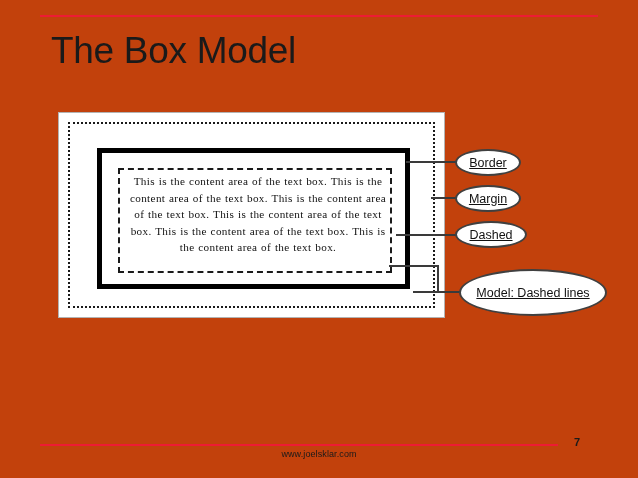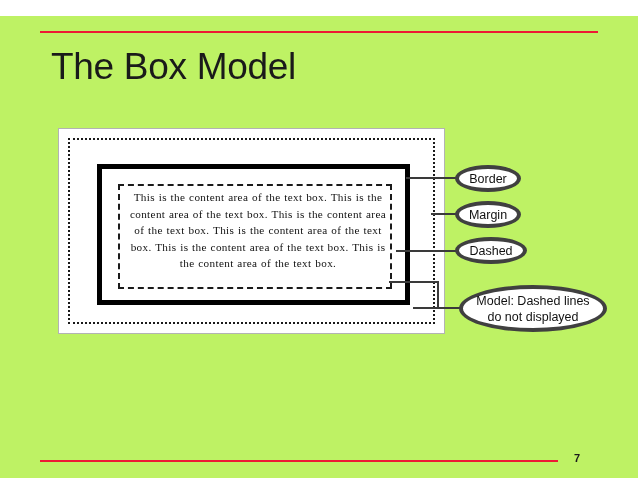--- a/index.html
+++ b/index.html
@@ -12,22 +12,21 @@
     height: 478px;
     position: relative;
     overflow: hidden;
     font-family: "Liberation Sans", sans-serif;
     -webkit-font-smoothing: antialiased;
   }
 
   .slide {
     position: absolute;
     inset: 0;
-    background: #bef264;
-    margin-top: 16px;
+    background: #c2410c;
   }
 
   
   .top-rule {
     position: absolute;
     left: 40px;
     top: 15px;
     width: 558px;
     height: 2px;
     background: #ed1b34;
@@ -136,30 +135,31 @@
     width: 74px;
     height: 28px;
   }
   .bracket .b-top    { position:absolute; left:0;   top:0;   width:50px; height:2px; background:#3a3a3a; }
   .bracket .b-vert   { position:absolute; left:48px;top:0;   width:2px;  height:28px;background:#3a3a3a; }
   .bracket .b-bottom { position:absolute; left:24px;top:26px;width:50px; height:2px; background:#3a3a3a; }
 
   
   .callout {
     position: absolute;
-    border: 4px solid #404040;
+    border: 2px solid #404040;
     border-radius: 50%;
     background: #ffffff;
     display: flex;
     align-items: center;
     justify-content: center;
     box-sizing: border-box;
     font-family: "Liberation Sans", sans-serif;
     color: #111111;
     text-align: center;
+    text-decoration: underline;
   }
   .callout-border  { left: 455px; top: 149px; width: 66px; height: 27px; font-size: 12.5px; }
   .callout-margin  { left: 455px; top: 185px; width: 66px; height: 27px; font-size: 12.5px; }
   .callout-padding { left: 455px; top: 221px; width: 72px; height: 27px; font-size: 12.5px; }
   .callout-note    {
     left: 459px; top: 269px; width: 148px; height: 47px;
     font-size: 12.5px; line-height: 16px;
   }
   .callout-note span { display: block; }
 
@@ -226,24 +226,24 @@
 
     <div class="callout callout-border">Border</div>
 
     <div class="callout callout-margin">Margin</div>
 
     <div class="callout callout-padding">Dashed</div>
 
     <div class="callout callout-note">
       <div>
         <span>Model: Dashed lines</span>
-        <span>do not displayed</span>
       </div>
     </div>
 
   </div>
 
   <div class="footer-rule"></div>
 
+  <div class="footer-url">www.joelsklar.com</div>
 
   <div class="page-number">7</div>
 
 </div>
 
 </body></html>

